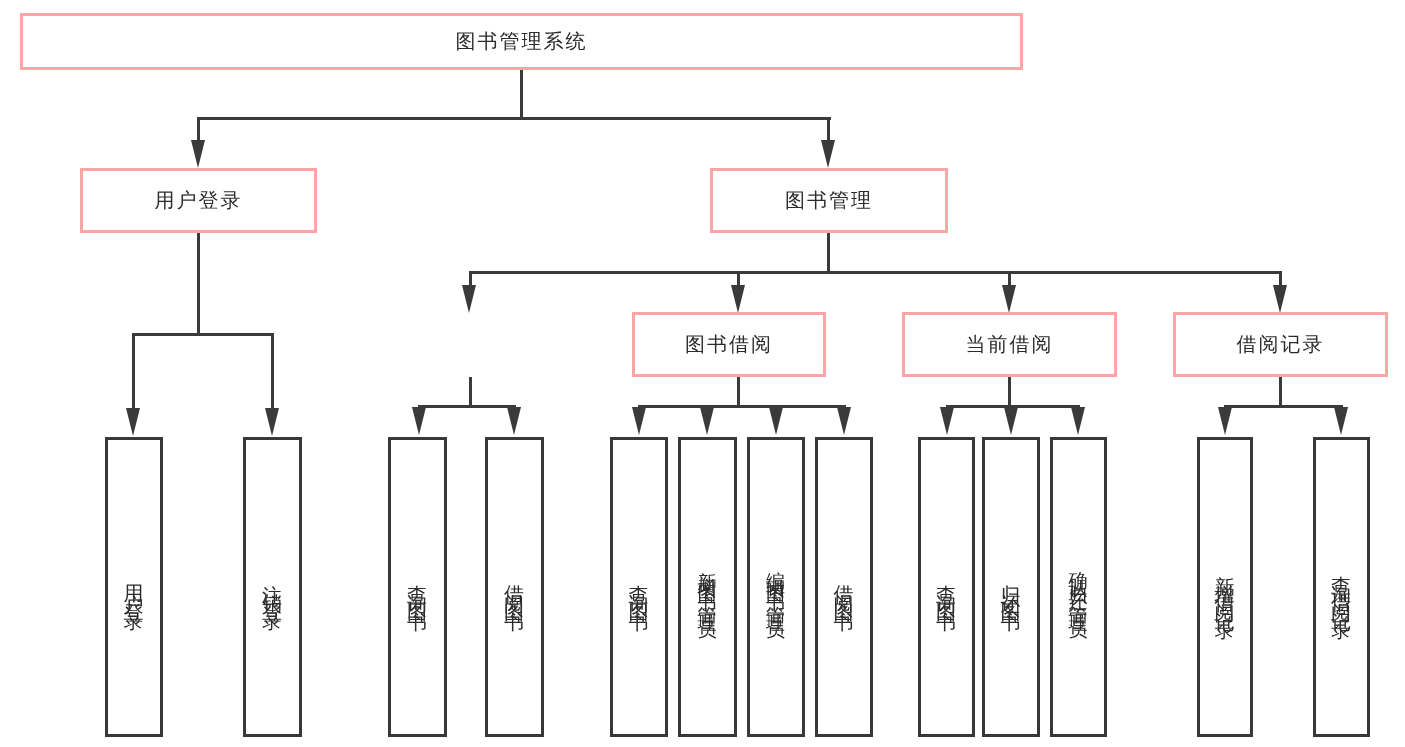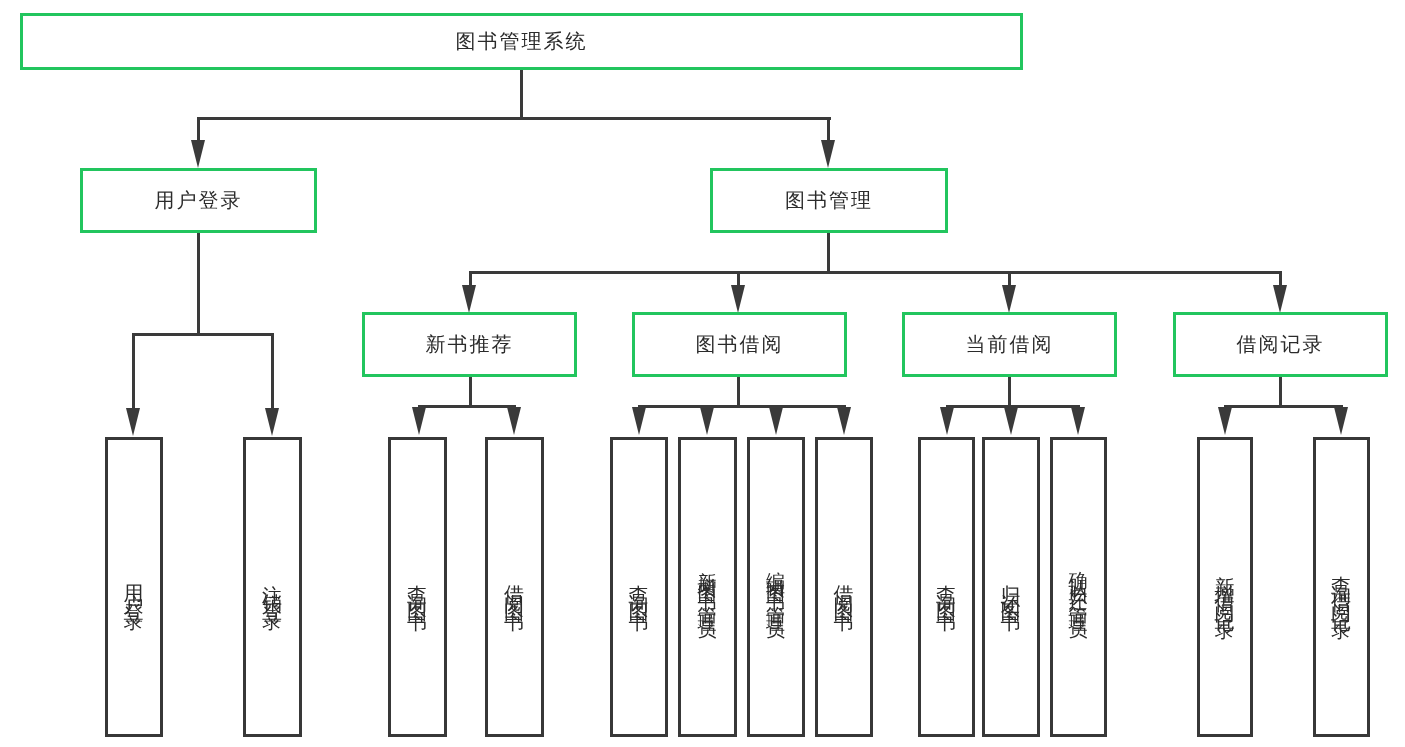--- a/index.html
+++ b/index.html
@@ -6,21 +6,21 @@
   #canvas {
     position:relative;
     width:1405px; height:747px;
     background:#ffffff;
     font-family:"Liberation Sans", sans-serif;
     overflow:hidden;
   }
   .box {
     position:absolute;
     box-sizing:border-box;
-    border:3px solid #22c55e;
+    border:3px solid #fca5a5;
     background:#ffffff;
     display:flex;
     align-items:center;
     justify-content:center;
     font-size:20px;
     color:#2b2b2b;
     letter-spacing:2px;
     white-space:nowrap;
   }
   .vbox {
@@ -92,24 +92,21 @@
   <div class="hl" style="left:469px; top:271px; width:813px;"></div>
   <div class="vl" style="left:469px;  top:271px; height:16px;"></div>
   <div class="ar" style="left:462px;  top:285px;"></div>
   <div class="vl" style="left:737px;  top:271px; height:16px;"></div>
   <div class="ar" style="left:731px;  top:285px;"></div>
   <div class="vl" style="left:1008px; top:271px; height:16px;"></div>
   <div class="ar" style="left:1002px; top:285px;"></div>
   <div class="vl" style="left:1279px; top:271px; height:16px;"></div>
   <div class="ar" style="left:1273px; top:285px;"></div>
 
-  <div class="box" style="left:362px; top:312px; width:215px; height:65px;">
-    <span>新书推荐</span>
-  </div>
-  <div class="box" style="left:632px; top:312px; width:215px; height:65px;">
+  <div class="box" style="left:632px; top:312px; width:194px; height:65px;">
     <span>图书借阅</span>
   </div>
   <div class="box" style="left:1173px; top:312px; width:215px; height:65px;">
     <span>借阅记录</span>
   </div>
   <div class="box" style="left:902px; top:312px; width:215px; height:65px;">
     <span>当前借阅</span>
   </div>
 
   <div class="vl" style="left:469px;  top:377px; height:30px;"></div>

